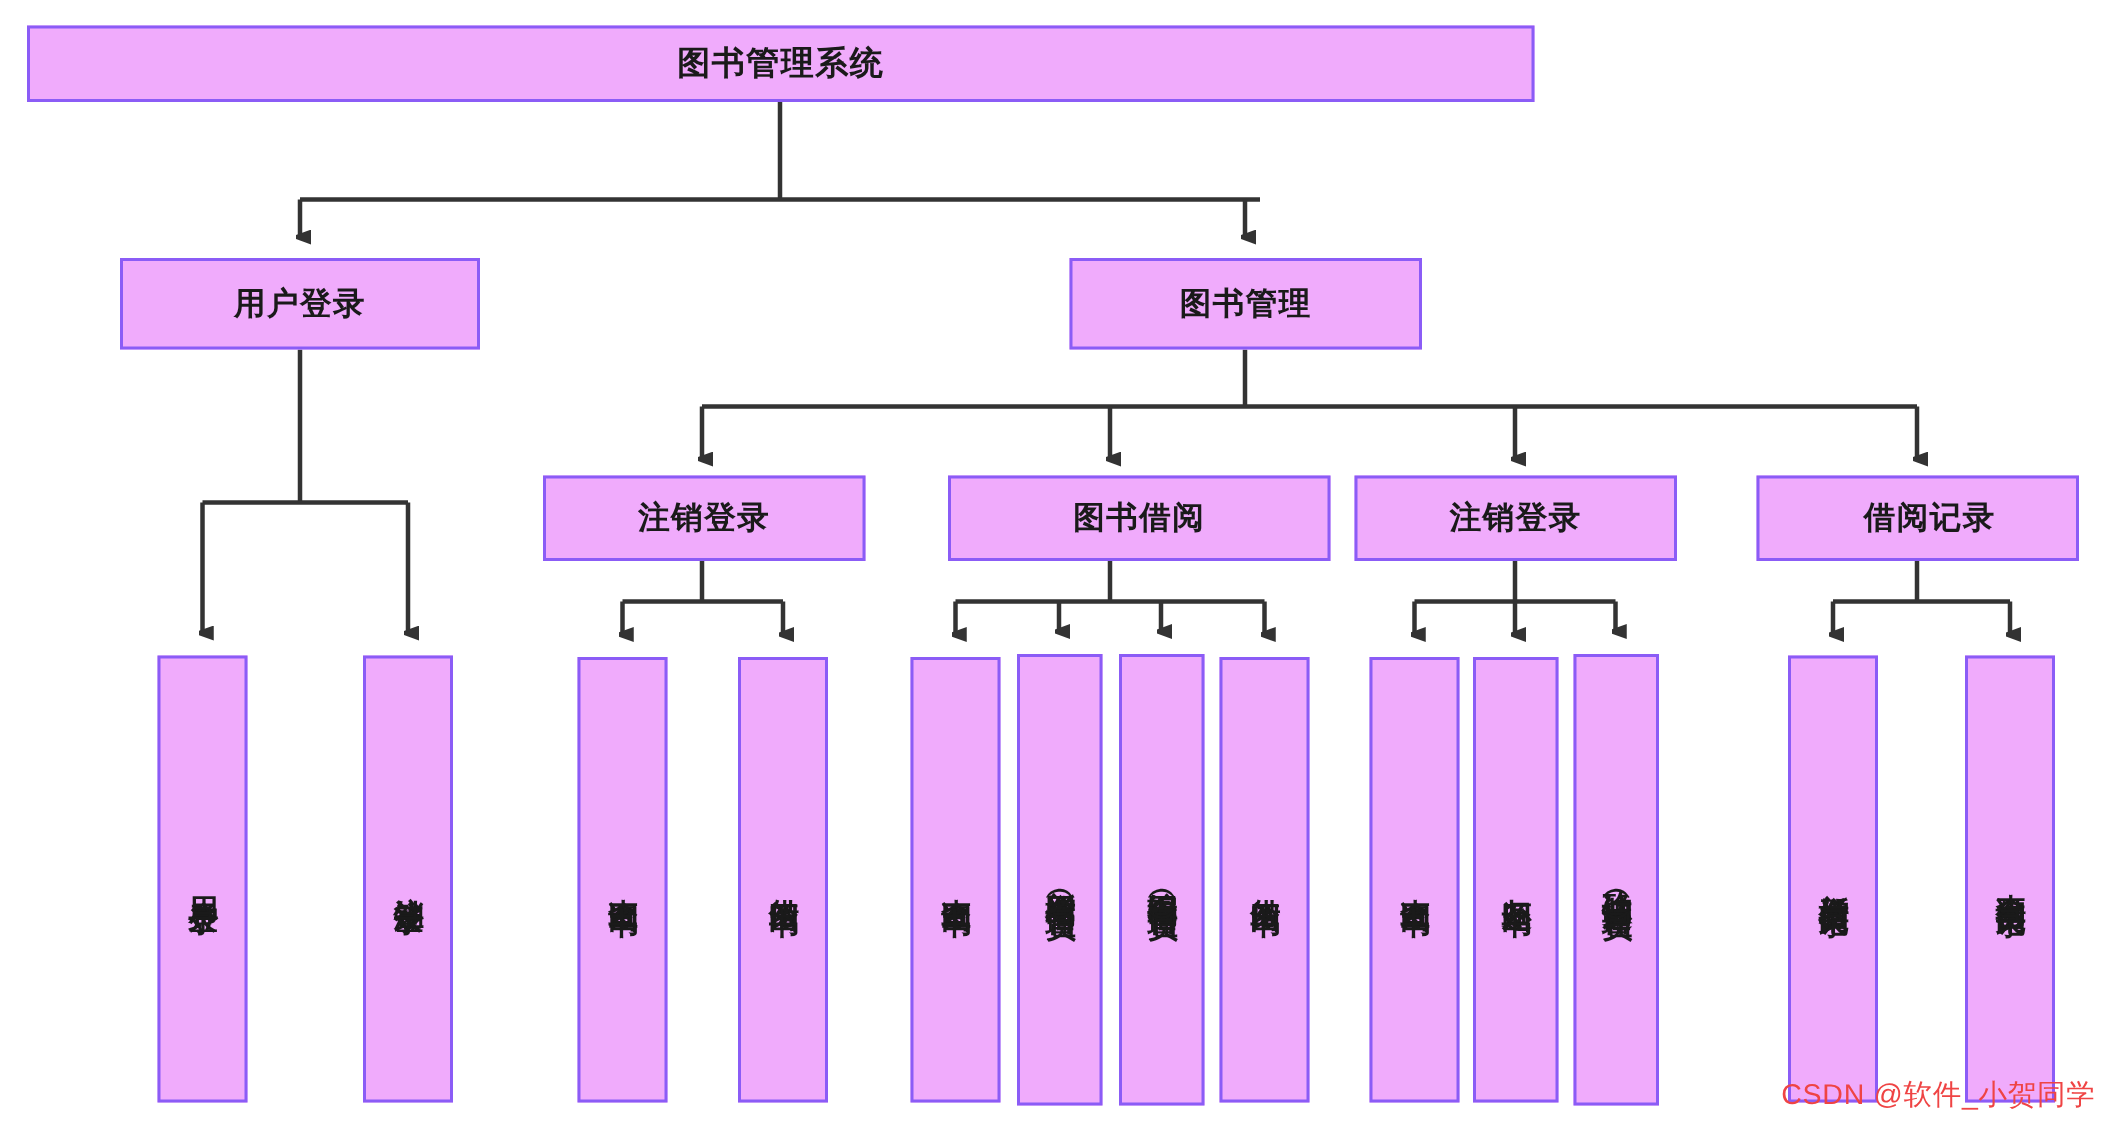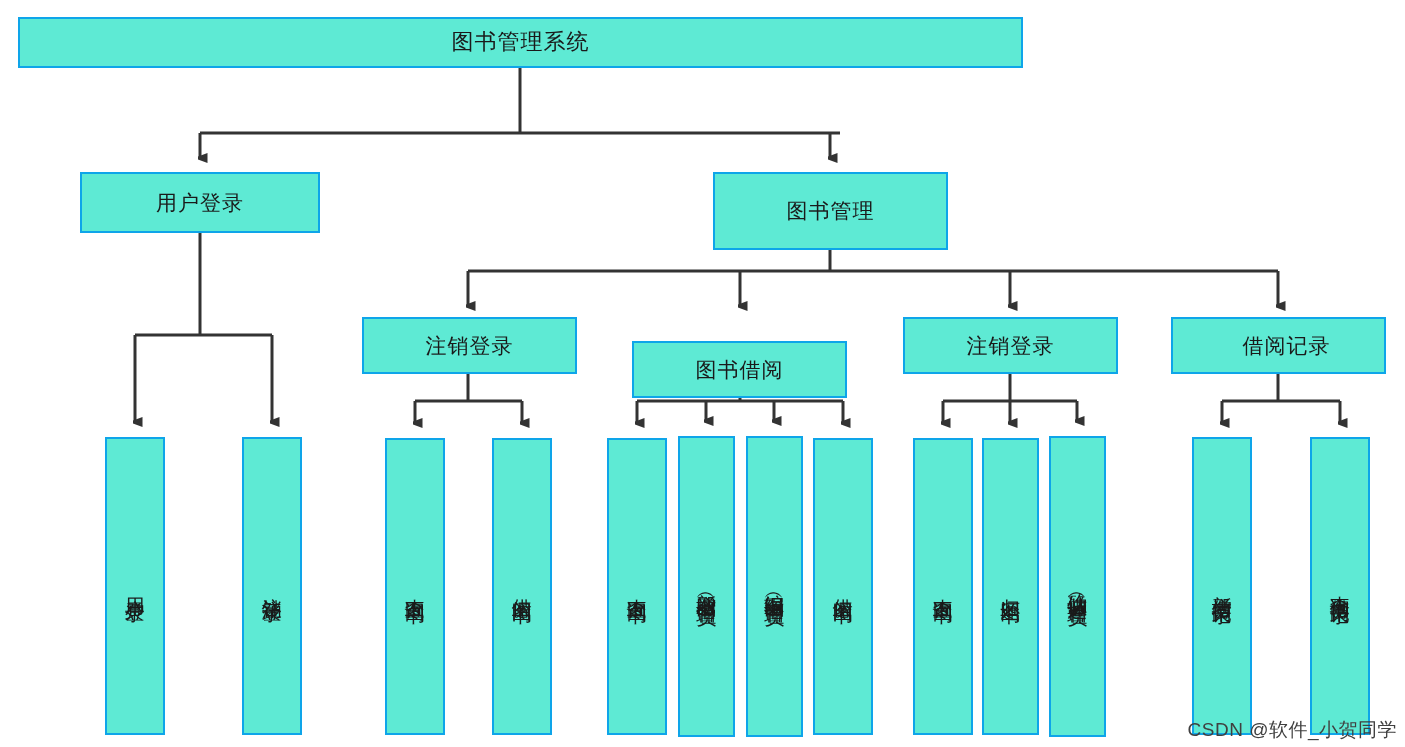--- a/index.html
+++ b/index.html
@@ -21,26 +21,27 @@
     position: absolute;
     left: 0;
     top: 0;
     width: 1405px;
     height: 747px;
     pointer-events: none;
   }
   .node {
     position: absolute;
     box-sizing: border-box;
-    border: 2px solid #0ea5e9;
-    background: #5eead4;
+    border: 2px solid #8b5cf6;
+    background: #f0abfc;
     display: flex;
     align-items: center;
     justify-content: center;
     color: #1a1a1a;
+    font-weight: bold;
   }
   .node.h {
     font-size: 21px;
     letter-spacing: 1px;
     line-height: 1.2;
   }
   .node.root {
     font-size: 22px;
   }
   .node.v {
@@ -54,21 +55,21 @@
     line-height: 1.42;
     letter-spacing: 2px;
     white-space: nowrap;
     color: #1a1a1a;
   }
   .watermark {
     position: absolute;
     right: 8px;
     bottom: 4px;
     font-size: 19px;
-    color: #404040;
+    color: #ef4444;
     letter-spacing: 0.5px;
     white-space: nowrap;
   }
 </style>
 </head>
 <body>
 
 <div id="canvas">
 
   <svg class="wires" viewBox="0 0 1405 747">
@@ -121,28 +122,28 @@
     </g>
   </svg>
 
   <div class="node h root" style="left:18px; top:17px; width:1005px; height:51px;">
     <span>图书管理系统</span>
   </div>
 
   <div class="node h" style="left:80px; top:172px; width:240px; height:61px;">
     <span>用户登录</span>
   </div>
-  <div class="node h" style="left:713px; top:172px; width:235px; height:78px;">
+  <div class="node h" style="left:713px; top:172px; width:235px; height:61px;">
     <span>图书管理</span>
   </div>
 
   <div class="node h" style="left:362px; top:317px; width:215px; height:57px;">
     <span>注销登录</span>
   </div>
-  <div class="node h" style="left:632px; top:317px; width:215px; height:57px;margin-top:24px;">
+  <div class="node h" style="left:632px; top:317px; width:255px; height:57px;">
     <span>图书借阅</span>
   </div>
   <div class="node h" style="left:903px; top:317px; width:215px; height:57px;">
     <span>注销登录</span>
   </div>
   <div class="node h" style="left:1171px; top:317px; width:215px; height:57px;padding-left:16px;">
     <span>借阅记录</span>
   </div>
 
   <div class="node v" style="left:105px; top:437px; width:60px; height:298px;">

